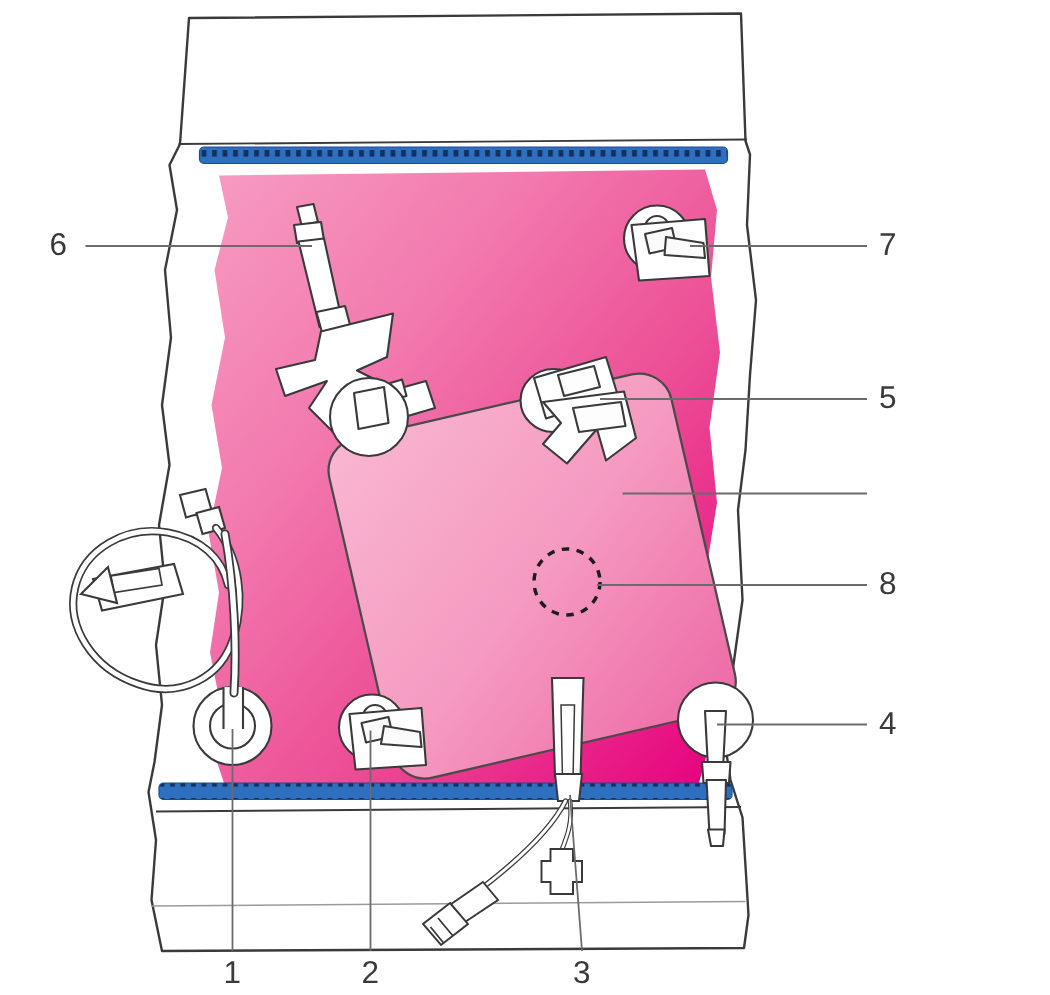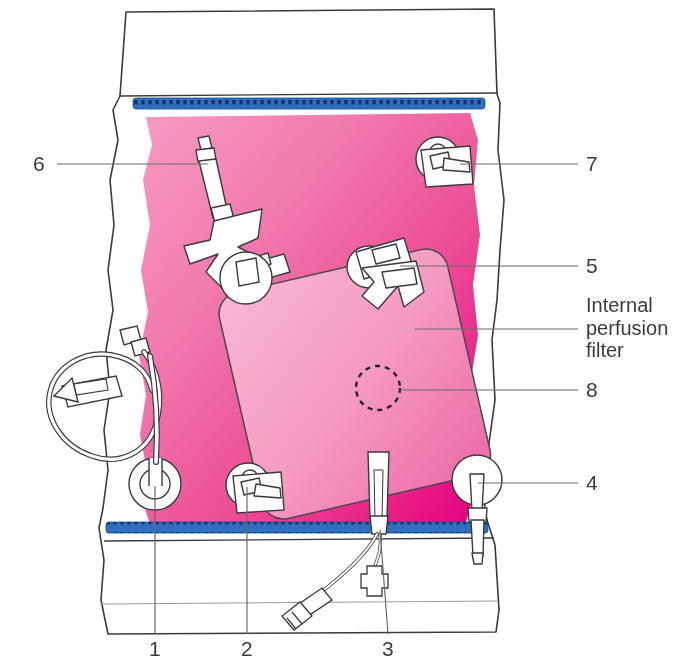--- a/index.html
+++ b/index.html
@@ -198,25 +198,20 @@
       <line x1="380" y1="530" x2="388" y2="634"></line>
     </g>
   </svg>
 
   <div class="lbl" style="left:33px;top:152px;">6</div>
 
   <div class="lbl" style="left:586px;top:152px;">7</div>
 
   <div class="lbl" style="left:586px;top:254px;">5</div>
 
-  <div style="position:absolute;left:586px;top:294px;">
-    <div class="lbl multi" style="position:static;">Internal</div>
-    <div class="lbl multi" style="position:static;">perfusion</div>
-    <div class="lbl multi" style="position:static;">filter</div>
-  </div>
 
   <div class="lbl" style="left:586px;top:378px;">8</div>
 
   <div class="lbl" style="left:586px;top:471px;">4</div>
 
   <div class="lbl" style="left:149px;top:637px;">1</div>
 
   <div class="lbl" style="left:241px;top:637px;">2</div>
 
   <div class="lbl" style="left:382px;top:637px;">3</div>

